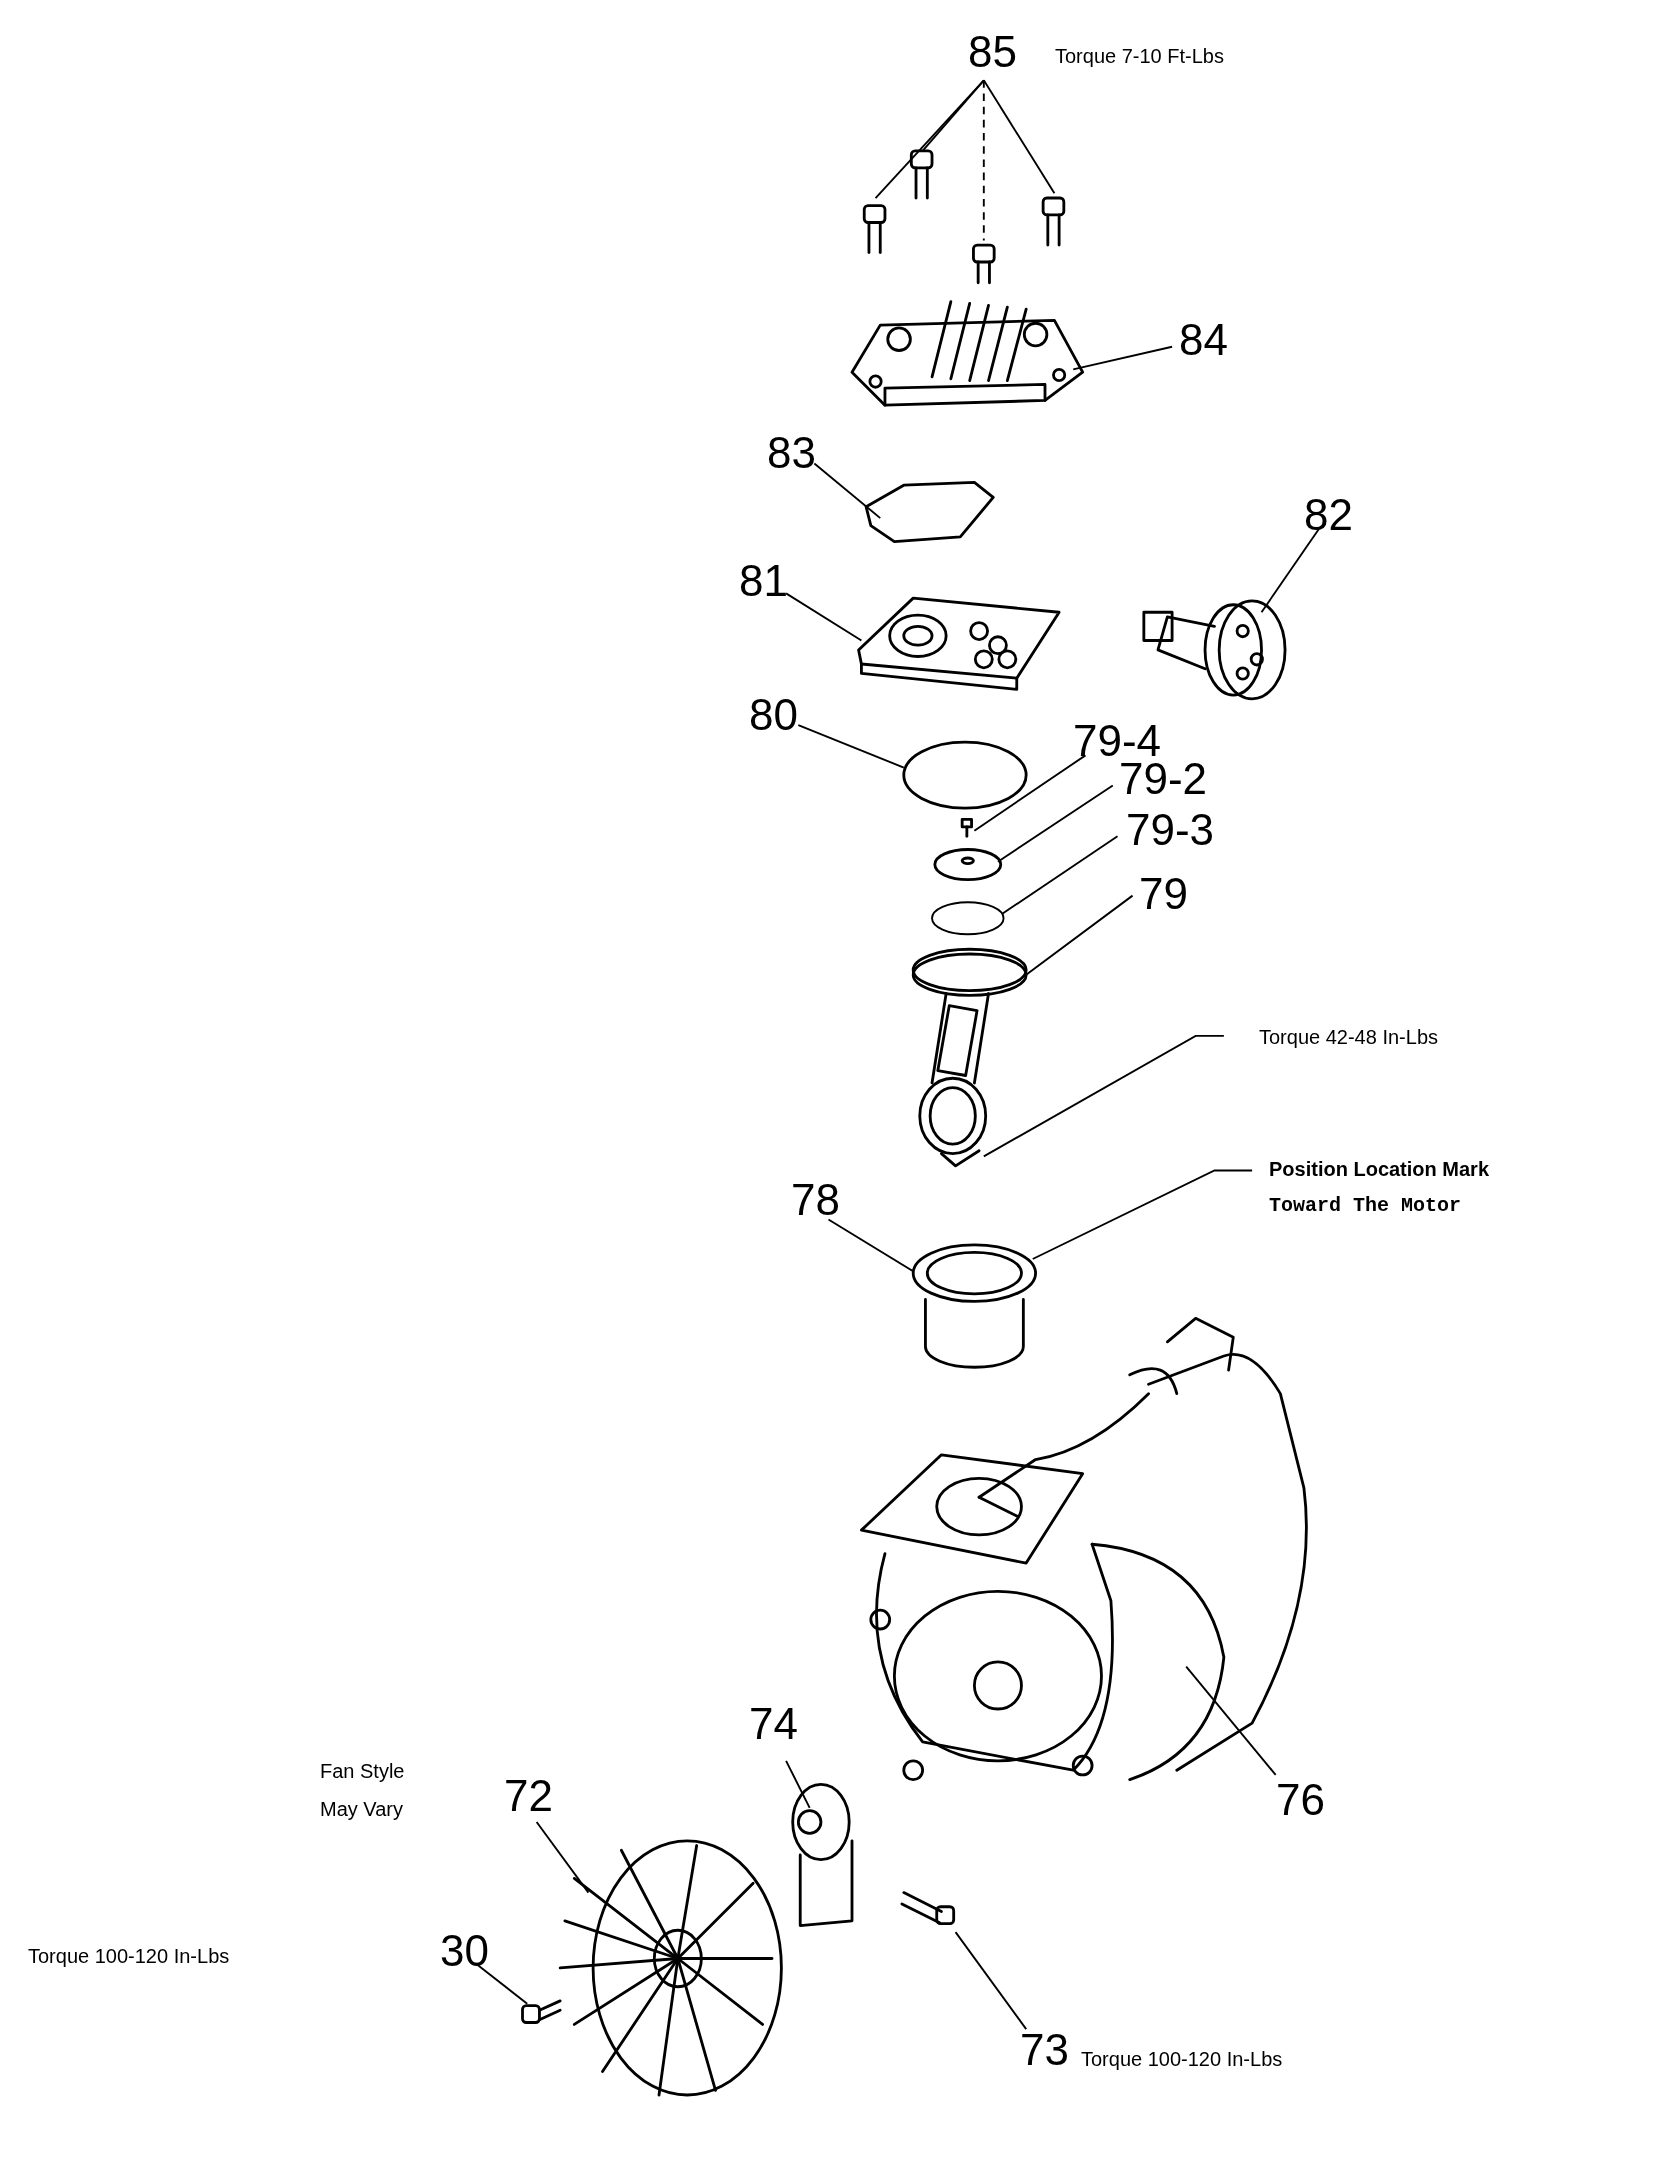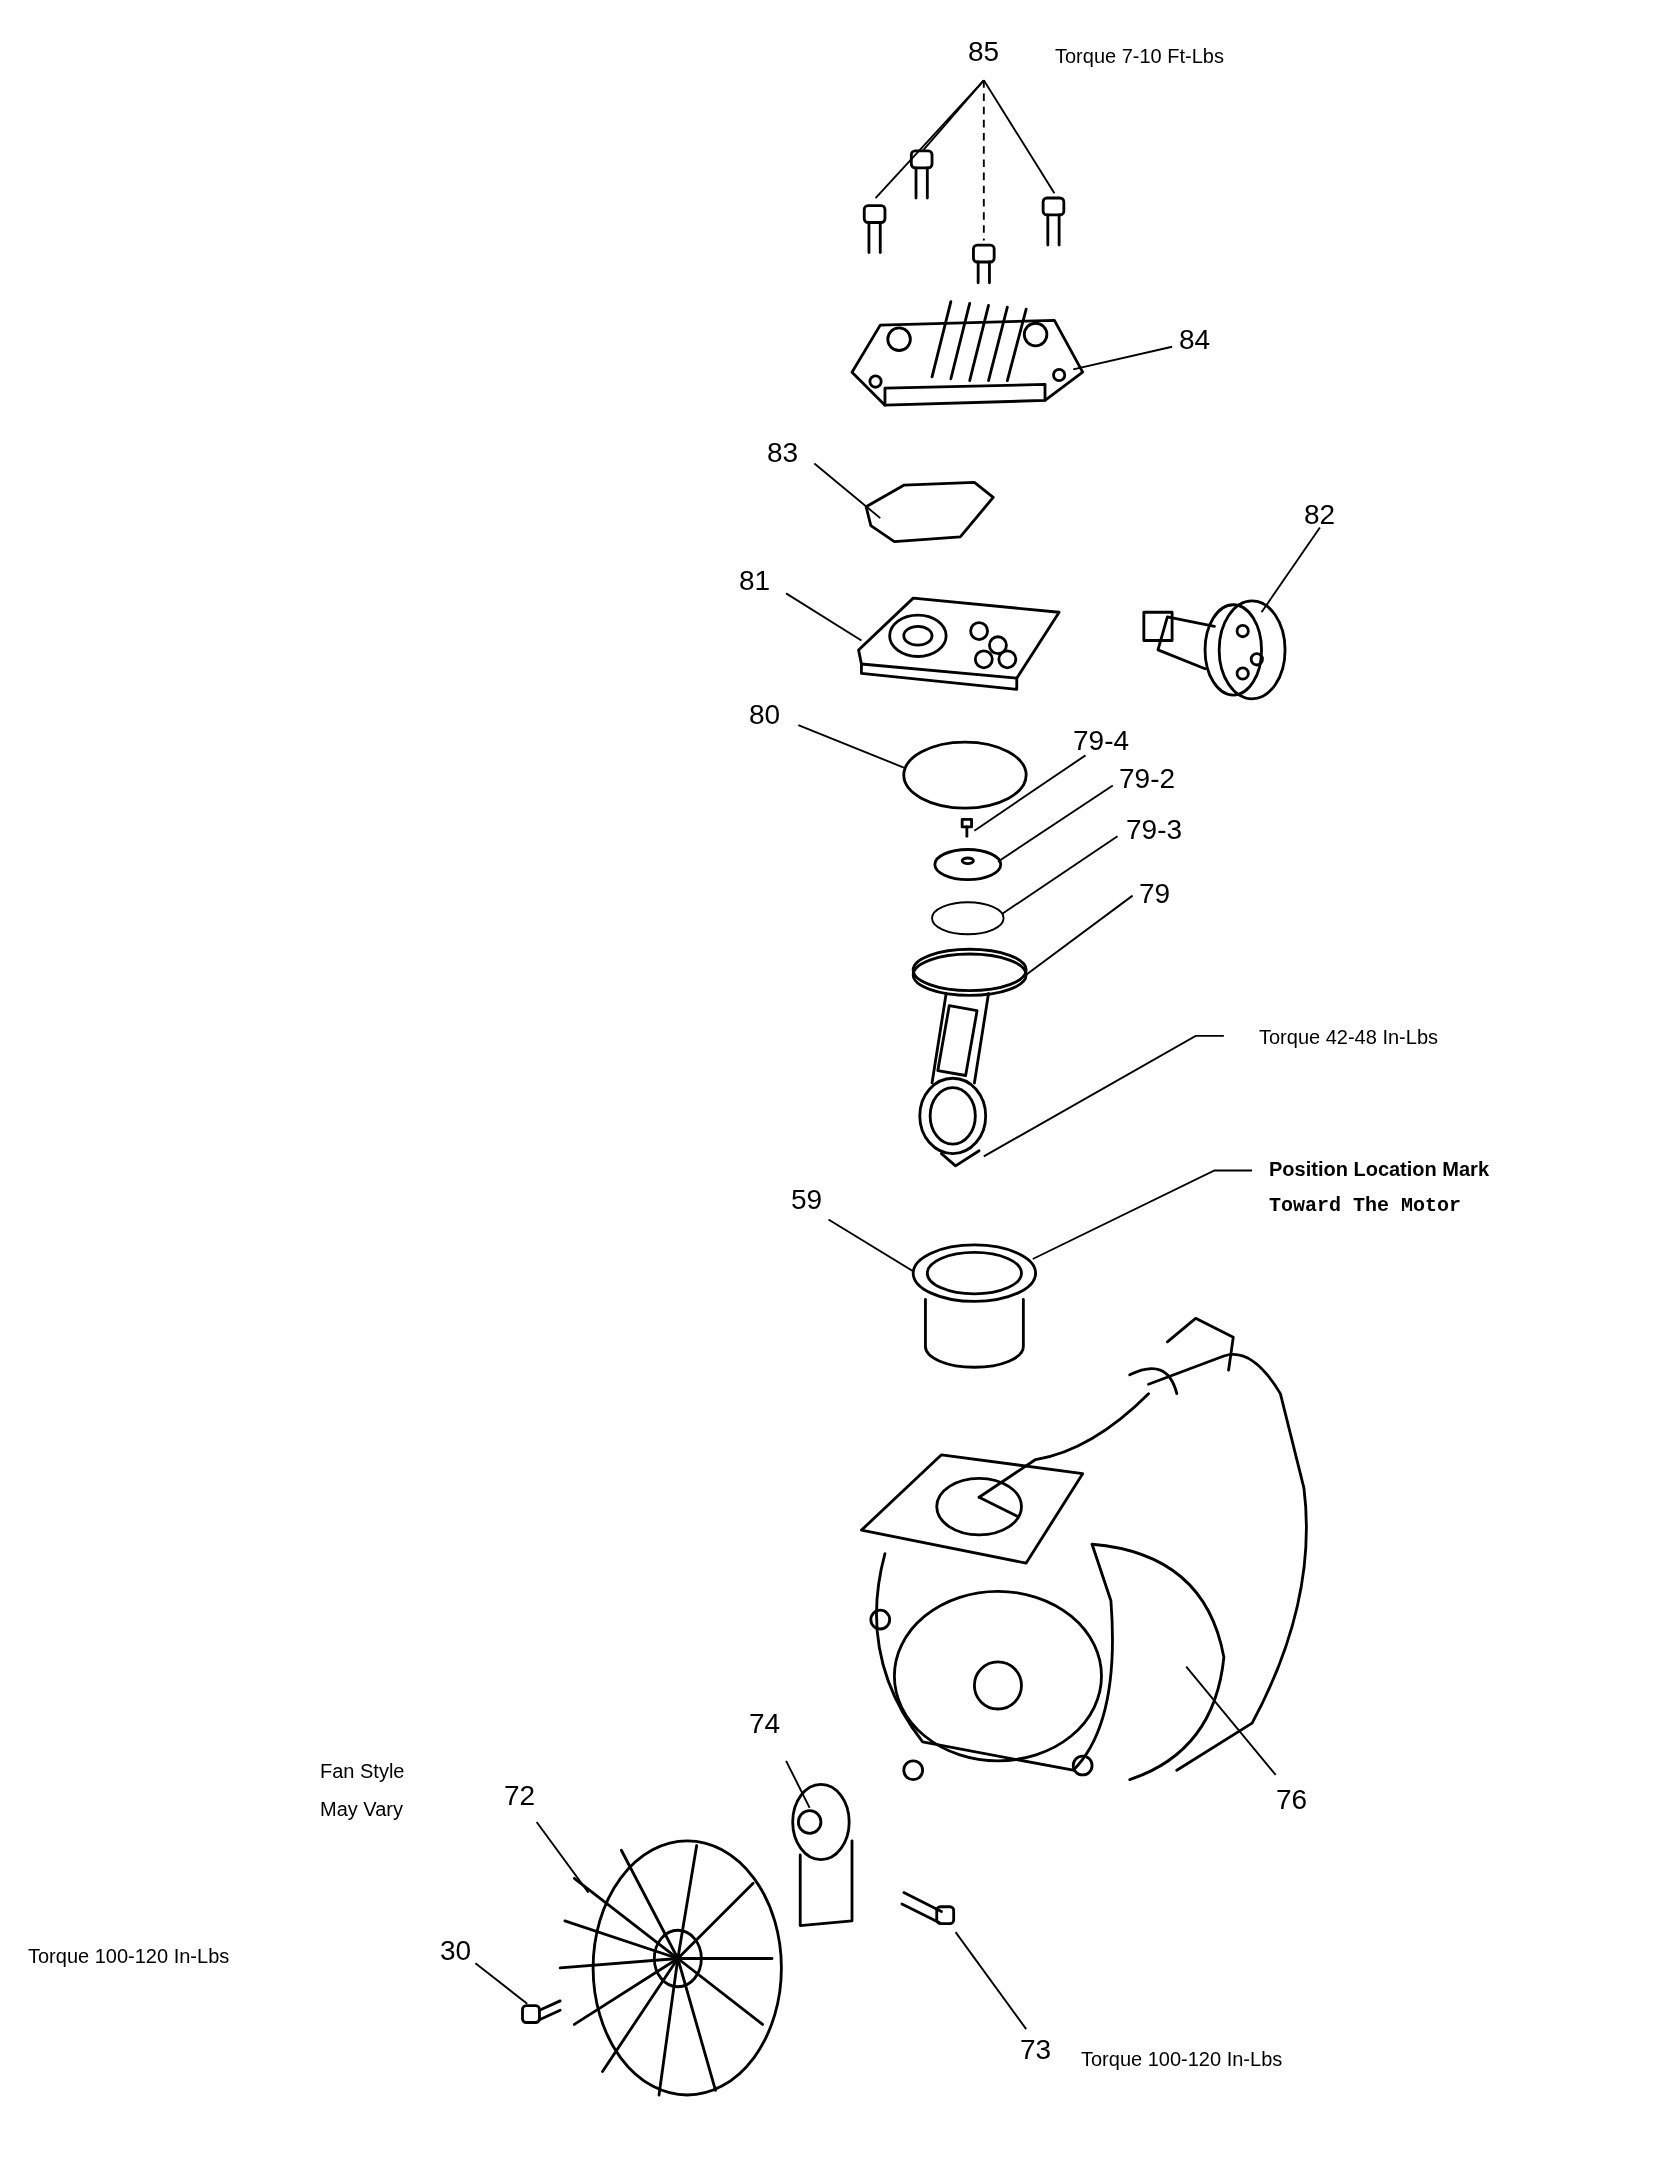--- a/index.html
+++ b/index.html
@@ -1,18 +1,18 @@
 <!DOCTYPE html>
 <html style="font-size:15px"><head>
 <meta charset="utf-8">
 <style>
   html,body{margin:0;padding:0;background:#ffffff;}
   body{width:1672px;height:2181px;position:relative;overflow:hidden;font-family:"Liberation Sans",sans-serif;color:#000;}
   #diagram{position:absolute;left:0;top:0;}
-  .lbl{position:absolute;font-size:28px;line-height:36px;white-space:nowrap;}
+  .lbl{position:absolute;font-size:44px;line-height:36px;white-space:nowrap;}
   .note{position:absolute;font-size:20px;line-height:36px;white-space:nowrap;}
   .bold{font-weight:bold;}
   svg .part{fill:none;stroke:#000;stroke-width:3;stroke-linejoin:round;stroke-linecap:round;}
   svg .thin{fill:none;stroke:#000;stroke-width:2;}
   svg .lead{fill:none;stroke:#000;stroke-width:2;}
   svg .dash{fill:none;stroke:#000;stroke-width:2;stroke-dasharray:8 6;}
 </style>
 </head>
 <body>
 
@@ -184,21 +184,21 @@
 <div class="lbl" style="left:968px;top:34px;">85</div>
 <div class="lbl" style="left:1179px;top:322px;">84</div>
 <div class="lbl" style="left:767px;top:435px;">83</div>
 <div class="lbl" style="left:1304px;top:485px;margin-top:12px;">82</div>
 <div class="lbl" style="left:739px;top:563px;">81</div>
 <div class="lbl" style="left:749px;top:697px;">80</div>
 <div class="lbl" style="left:1073px;top:723px;">79-4</div>
 <div class="lbl" style="left:1119px;top:761px;">79-2</div>
 <div class="lbl" style="left:1126px;top:812px;">79-3</div>
 <div class="lbl" style="left:1139px;top:876px;">79</div>
-<div class="lbl" style="left:791px;top:1182px;">59</div>
+<div class="lbl" style="left:791px;top:1182px;">78</div>
 <div class="lbl" style="left:1276px;top:1782px;">76</div>
 <div class="lbl" style="left:749px;top:1706px;">74</div>
 <div class="lbl" style="left:1020px;top:2032px;">73</div>
 <div class="lbl" style="left:504px;top:1778px;">72</div>
 <div class="lbl" style="left:440px;top:1933px;">30</div>
 
 <div class="note" style="left:1055px;top:38px;">Torque 7-10 Ft-Lbs</div>
 <div class="note" style="left:1259px;top:1019px;">Torque 42-48 In-Lbs</div>
 <div class="note bold" style="left:1269px;top:1151px;">Position Location Mark</div>
 <div class="note bold" style="left:1269px;top:1188px;font-family:Liberation Mono, monospace;">Toward The Motor</div>

